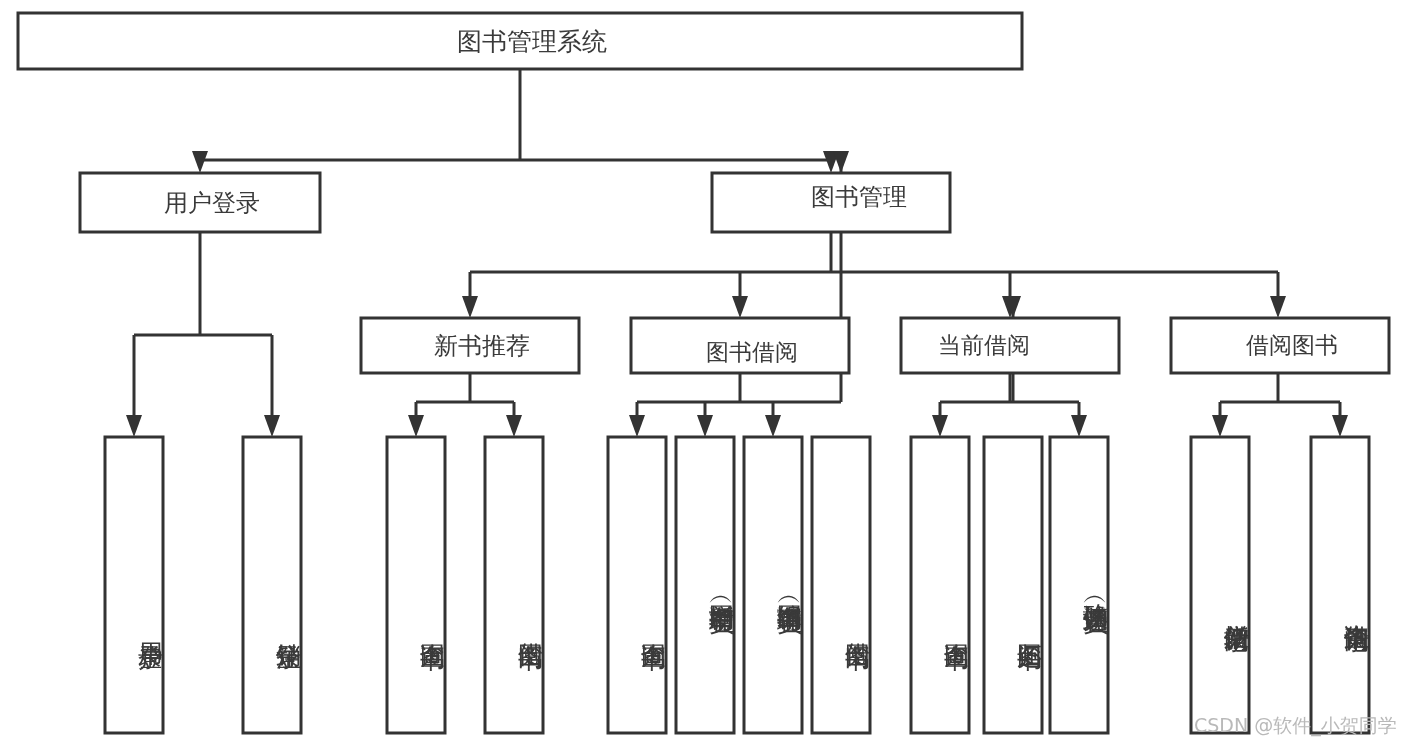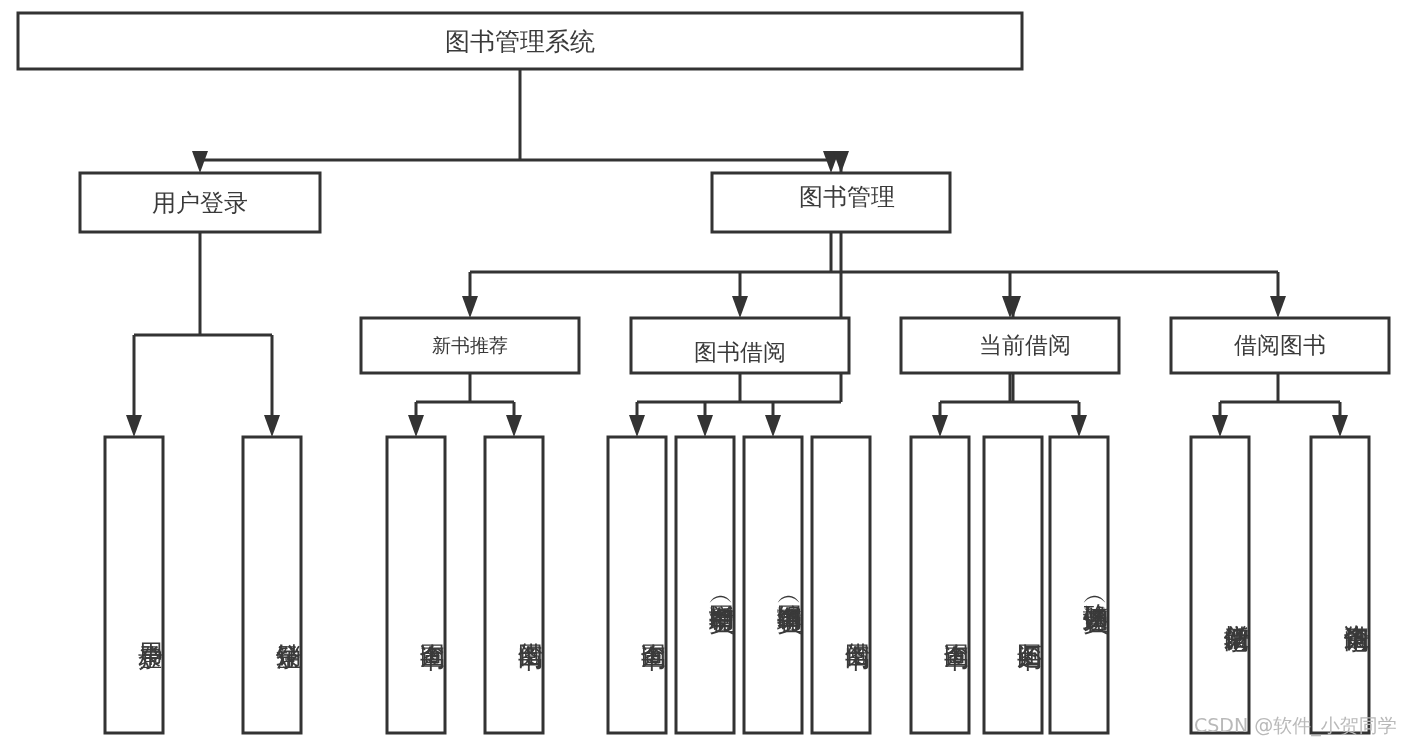--- a/index.html
+++ b/index.html
@@ -43,20 +43,21 @@
   }
   .node-label-h {
     position: absolute;
     display: flex;
     align-items: center;
     justify-content: center;
     color: #3a3a3a;
     font-family: "DejaVu Sans", "Liberation Sans", sans-serif;
     white-space: nowrap;
     pointer-events: none;
+    margin-left: 12px;
   }
   .node-label-v {
     position: absolute;
     display: flex;
     align-items: flex-start;
     justify-content: center;
     color: #3a3a3a;
     font-family: "DejaVu Sans", "Liberation Sans", sans-serif;
     writing-mode: vertical-rl;
     text-orientation: upright;
@@ -154,23 +155,23 @@
         <rect x="1050" y="437" width="58" height="296" class="node-box"></rect>
         <rect x="1191" y="437" width="58" height="296" class="node-box"></rect>
         <rect x="1311" y="437" width="58" height="296" class="node-box"></rect>
       </g>
   </svg>
 
   <div id="label-layer">
       <div class="node-label-h" style="left: 18px; top: 13px; width: 1004px; height: 56px; font-size: 25px;">图书管理系统</div>
       <div class="node-label-h" style="left: 80px; top: 173px; width: 240px; height: 59px; font-size: 24px;">用户登录</div>
       <div class="node-label-h" style="left: 712px; top: 173px; width: 238px; height: 48px; font-size: 24px; padding-left: 16px;">图书管理</div>
-      <div class="node-label-h" style="left: 361px; top: 318px; width: 218px; height: 55px; font-size: 19px;">新书推荐</div>
+      <div class="node-label-h" style="left: 361px; top: 318px; width: 218px; height: 55px; font-size: 24px;">新书推荐</div>
       <div class="node-label-h" style="left: 631px; top: 318px; width: 218px; height: 69px; font-size: 23px;">图书借阅</div>
-      <div class="node-label-h" style="left: 901px; top: 318px; width: 248px; height: 55px; font-size: 23px;">当前借阅</div>
+      <div class="node-label-h" style="left: 848px; top: 318px; width: 248px; height: 55px; font-size: 23px;">当前借阅</div>
       <div class="node-label-h" style="left: 1171px; top: 318px; width: 218px; height: 55px; font-size: 23px;">借阅图书</div>
       <div class="node-label-v" style="left: 105px; top: 437px; width: 58px; height: 296px; font-size: 25px; padding-top: 80px; box-sizing: border-box;">用户登录</div>
       <div class="node-label-v" style="left: 243px; top: 437px; width: 58px; height: 296px; font-size: 25px; padding-top: 80px; box-sizing: border-box;">注销登录</div>
       <div class="node-label-v" style="left: 387px; top: 437px; width: 58px; height: 296px; font-size: 25px; padding-top: 80px; box-sizing: border-box;">查询图书</div>
       <div class="node-label-v" style="left: 485px; top: 437px; width: 58px; height: 296px; font-size: 25px; padding-top: 80px; box-sizing: border-box;">借阅图书</div>
       <div class="node-label-v" style="left: 608px; top: 437px; width: 58px; height: 296px; font-size: 25px; padding-top: 80px; box-sizing: border-box;">查询图书</div>
       <div class="node-label-v" style="left: 676px; top: 437px; width: 58px; height: 296px; font-size: 25px; padding-top: 6px; box-sizing: border-box;">新增图书（管理员）</div>
       <div class="node-label-v" style="left: 744px; top: 437px; width: 58px; height: 296px; font-size: 25px; padding-top: 6px; box-sizing: border-box;">编辑图书（管理员）</div>
       <div class="node-label-v" style="left: 812px; top: 437px; width: 58px; height: 296px; font-size: 25px; padding-top: 80px; box-sizing: border-box;">借阅图书</div>
       <div class="node-label-v" style="left: 911px; top: 437px; width: 58px; height: 296px; font-size: 25px; padding-top: 80px; box-sizing: border-box;">查询图书</div>

